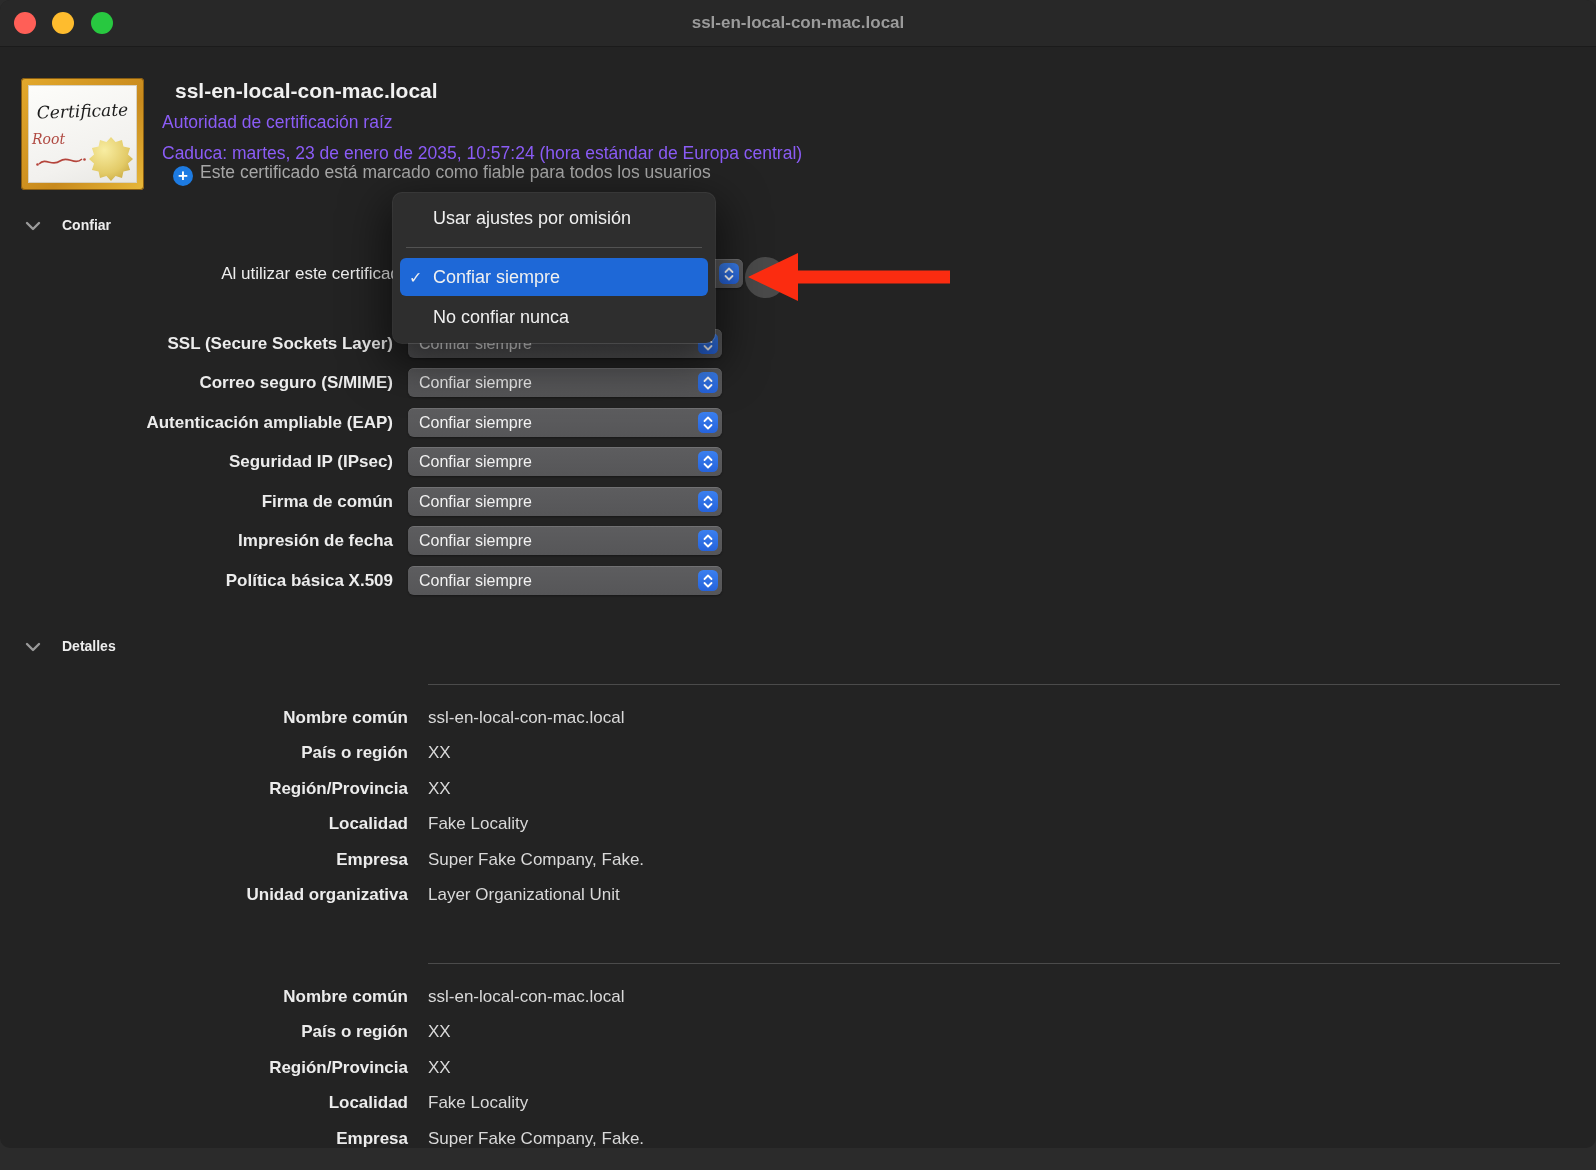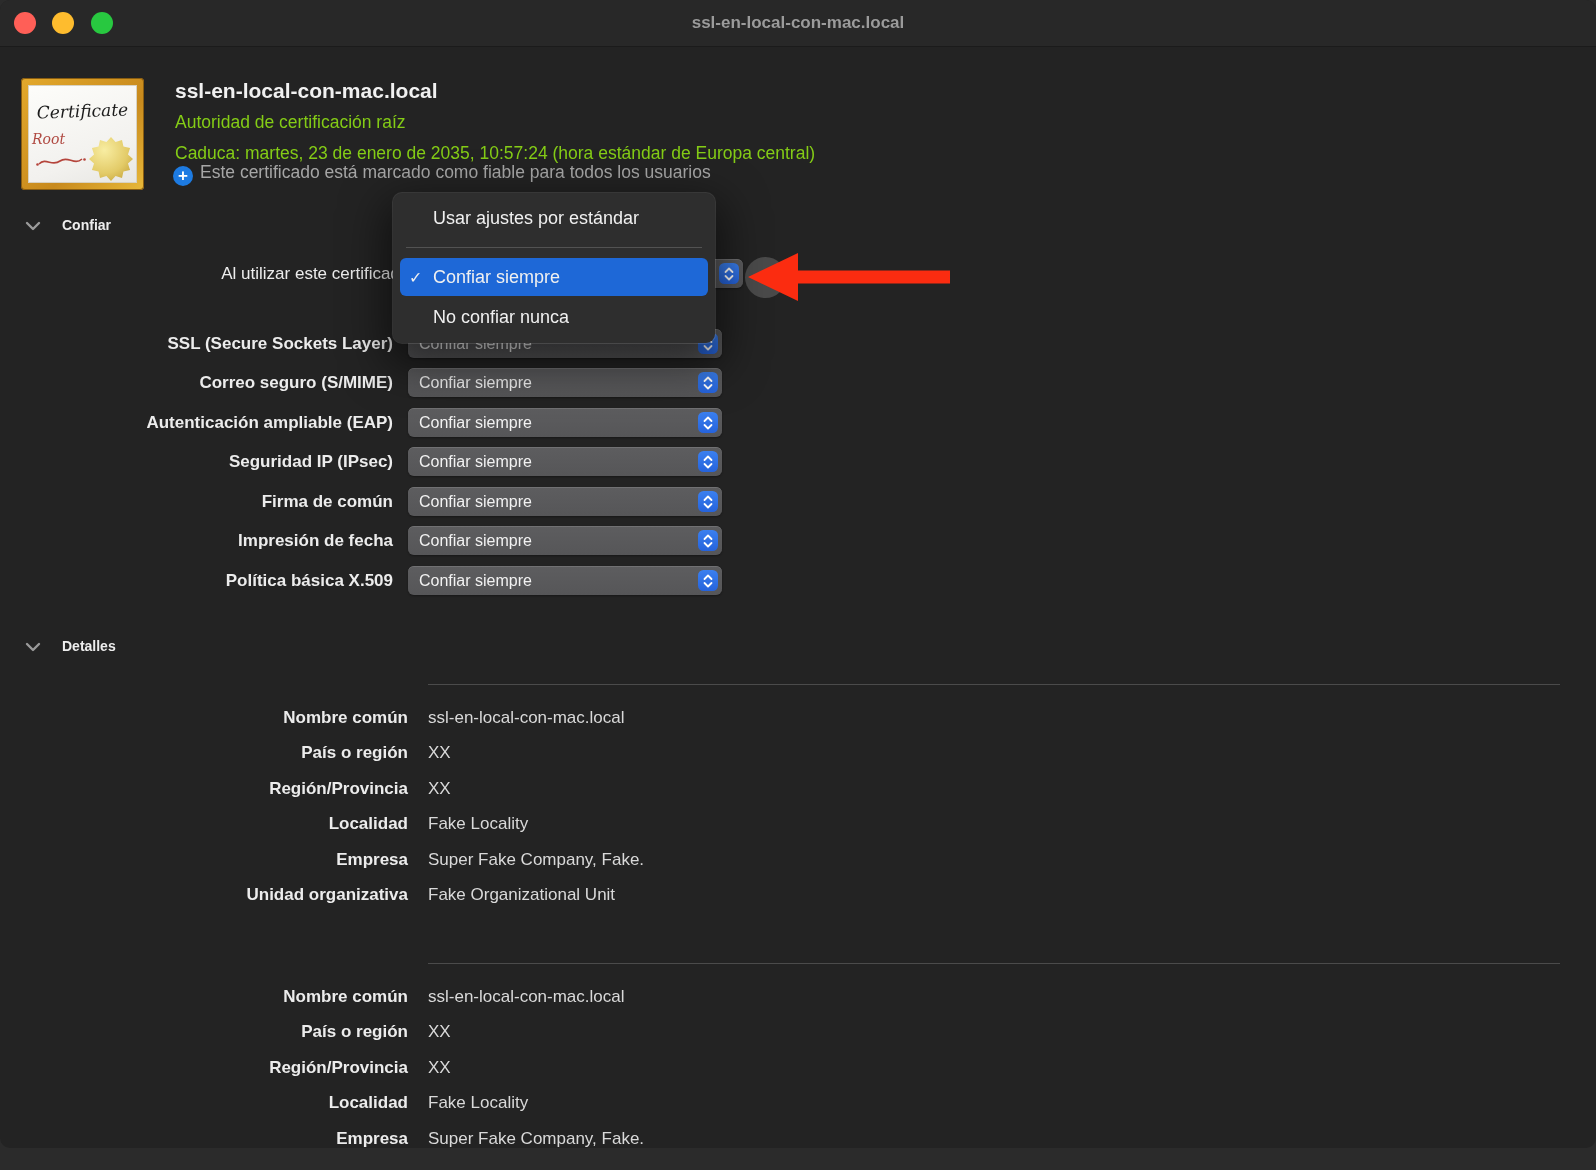--- a/index.html
+++ b/index.html
@@ -29,21 +29,21 @@
   .cert-word{position:absolute;left:0;top:16px;width:100%;text-align:center;
     font-family:"DejaVu Serif",serif;font-style:italic;font-size:17px;color:#1c1c1c;transform:rotate(-2deg);}
   .cert-root{position:absolute;left:4px;top:46px;font-family:"DejaVu Serif",serif;font-style:italic;
     font-size:14px;color:#b04a42;}
   .cert-flourish{position:absolute;left:8px;top:70px;}
   .cert-seal{position:absolute;right:4px;bottom:2px;width:44px;height:44px;
     background:radial-gradient(circle at 35% 30%,#f8eda2,#e3cb68 55%,#c3a136 90%);
     clip-path:polygon(100% 50%,88.6% 60.4%,93.3% 75%,78.3% 78.3%,75% 93.3%,60.4% 88.6%,50% 100%,39.6% 88.6%,25% 93.3%,21.7% 78.3%,6.7% 75%,11.4% 60.4%,0% 50%,11.4% 39.6%,6.7% 25%,21.7% 21.7%,25% 6.7%,39.6% 11.4%,50% 0%,60.4% 11.4%,75% 6.7%,78.3% 21.7%,93.3% 25%,88.6% 39.6%);}
   
   .h-title{position:absolute;left:175px;top:79px;font-size:21px;font-weight:bold;color:#f1f1f1;}
-  .h-sub{position:absolute;left:175px;font-size:17.5px;color:#84cc16;}
+  .h-sub{position:absolute;left:162px;font-size:17.5px;color:#8b5cf6;}
   .h-note{position:absolute;left:173px;top:162px;height:22px;font-size:17.5px;color:#a6a6a6;}
   .plus-icon{display:inline-block;width:20px;height:20px;margin-right:7px;border-radius:50%;
     background:#1d7be2;color:#fff;font-size:17px;font-weight:bold;text-align:center;line-height:19px;vertical-align:-3px;}
   
   .sec-head{position:absolute;left:62px;font-size:14px;font-weight:bold;color:#ededed;height:22px;line-height:22px;}
   .disclosure{position:absolute;left:24px;width:18px;height:12px;}
   
   .trow{position:absolute;left:0;height:29px;}
   .tlabel{position:absolute;left:0;top:0;width:393px;height:29px;line-height:29px;text-align:right;
     font-size:17px;font-weight:bold;color:#ececec;}
@@ -227,21 +227,21 @@
   <div class="drow" style="top:812px">
     <span class="dlabel">Localidad</span>
     <span class="dvalue">Fake Locality</span>
   </div>
   <div class="drow" style="top:848px">
     <span class="dlabel">Empresa</span>
     <span class="dvalue">Super Fake Company, Fake.</span>
   </div>
   <div class="drow" style="top:883px">
     <span class="dlabel">Unidad organizativa</span>
-    <span class="dvalue">Fake Organizational Unit</span>
+    <span class="dvalue">Layer Organizational Unit</span>
   </div>
 
   <div class="divider" style="top:963px"></div>
   <div class="drow" style="top:985px">
     <span class="dlabel">Nombre común</span>
     <span class="dvalue">ssl-en-local-con-mac.local</span>
   </div>
   <div class="drow" style="top:1020px">
     <span class="dlabel">País o región</span>
     <span class="dvalue">XX</span>
@@ -255,21 +255,21 @@
     <span class="dvalue">Fake Locality</span>
   </div>
   <div class="drow" style="top:1127px">
     <span class="dlabel">Empresa</span>
     <span class="dvalue">Super Fake Company, Fake.</span>
   </div>
 
   <div class="help-circle">?</div>
 
   <div class="menu">
-    <div class="mi" style="top:5px"><span class="mcheck"></span><span>Usar ajustes por estándar</span></div>
+    <div class="mi" style="top:5px"><span class="mcheck"></span><span>Usar ajustes por omisión</span></div>
     <div class="msep"></div>
     <div class="mi" style="top:104px"><span class="mcheck"></span><span>No confiar nunca</span></div>
     <div class="mi selected" style="top:65px"><span class="mcheck">✓</span><span>Confiar siempre</span></div>
   </div>
 
   <svg class="arrow-svg" width="215" height="66" viewBox="740 245 215 66">
     <polygon points="748,277 798,253 798,270.5 950,270.5 950,283.5 798,283.5 798,301" fill="#fb2c10"></polygon>
   </svg>
 
 </div>

